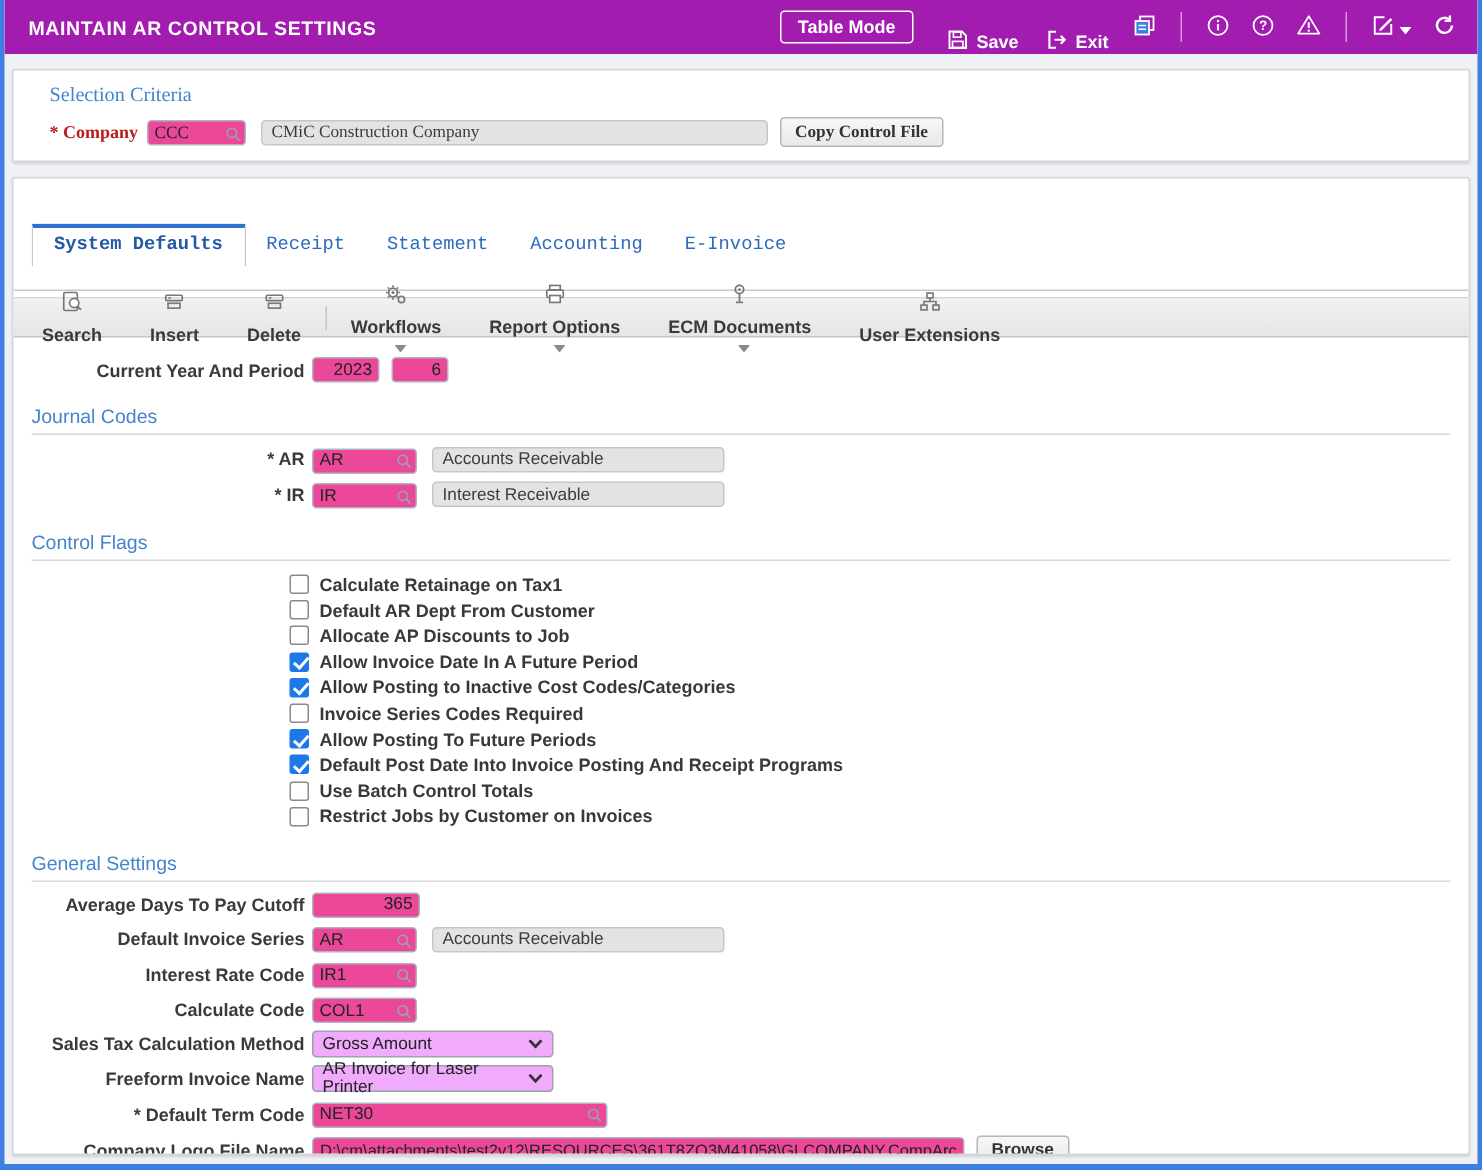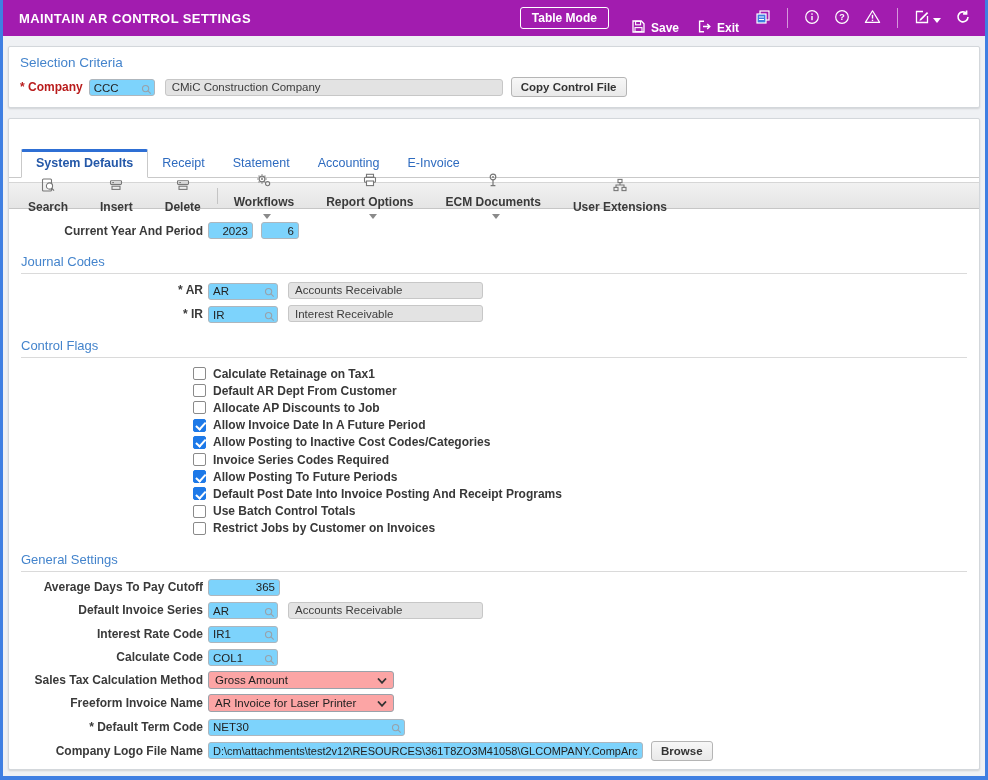--- a/index.html
+++ b/index.html
@@ -16,38 +16,38 @@
   .titlebar-actions{ margin-left:auto; display:flex; align-items:center; gap:10px; }
   .table-mode-btn{ background:transparent; border:1.5px solid #fff; border-radius:3px; color:#fff;
     font-family:inherit; font-size:12px; font-weight:bold; padding:3px 11px; cursor:pointer; margin-right:8px;}
   .tb-txt-btn{ background:transparent; border:none; color:#fff; font-family:inherit; font-size:12px;
     font-weight:bold; display:flex; align-items:center; gap:5px; cursor:pointer; padding:2px 4px;margin-top:20px;}
   .tb-icon-btn{ background:transparent; border:none; cursor:pointer; display:flex; align-items:center; gap:3px; padding:2px;}
   .vdiv{ width:1px; height:20px; background:rgba(255,255,255,.55); margin:0 4px; }
   
   .page{ padding:10px 5px 0; }
   .panel{ background:#fff; border:1px solid #d3d7db; border-radius:2px; box-shadow:0 1px 2px rgba(0,0,0,.13); }
-  .selection-panel{ height:62px; padding:8px 11px 0; margin-bottom:10px; }
+  .selection-panel{ height:62px; padding:8px 24px 0; margin-bottom:10px;font-family:Liberation Serif, serif; }
   .panel-heading{ color:#4484cc; font-size:13.5px; font-weight:normal; }
   .sel-row{ display:flex; align-items:center; margin-top:7px; }
   .sel-label{ font-size:12px; font-weight:bold; color:#b91c1c; margin-right:6px; }
   
   input.fld{ height:17px; border:1px solid #aeb6bd; border-radius:3px; font-family:inherit;
-    font-size:11.5px; color:#222; padding:0 4px; background:#7dd3fc; }
+    font-size:11.5px; color:#222; padding:0 4px; background:#ec4899; }
   input.num{ text-align:right; }
   .lookup{ position:relative; display:inline-block; }
   .lookup input{ width:100%; padding-right:17px; }
   .lookup .mag{ position:absolute; right:3px; top:3px; pointer-events:none; }
   .ro-fld{ height:17px; background:#e3e3e3; border:1px solid #c7c7c7; border-radius:3px;
     display:flex; align-items:center; padding:0 6px; font-size:11.5px; color:#3c3c3c; overflow:hidden; white-space:nowrap; }
   .gray-btn{ background:linear-gradient(#f7f7f7,#e9e9e9); border:1px solid #b5b5b5; border-radius:3px;
     font-family:inherit; font-size:11.5px; font-weight:bold; color:#333; height:20px; padding:0 9px; cursor:pointer; }
   
   .main-panel{ height:652px; overflow:hidden; }
-  .tabs{ display:flex; align-items:flex-end; padding:30px 12px 0; border-bottom:1px solid #c9c9c9; }
+  .tabs{ display:flex; align-items:flex-end; padding:30px 12px 16px; border-bottom:1px solid #c9c9c9;font-family:Liberation Mono, monospace; }
   .tab{ font-size:12.5px; color:#2e6bbf; padding:6px 14px 7px; cursor:pointer; position:relative; }
   .tab.active{ background:#fff; border:1px solid #c9c9c9; border-bottom:1px solid #fff; border-top:3px solid #2e6fd4;
     margin-bottom:-1px; padding-top:4px; font-weight:bold; color:#2458a8; border-radius:2px 2px 0 0; }
   .toolbar{ margin-top:4px; height:27px; background:linear-gradient(#f1f1f1,#e5e5e5);
     border-top:1px solid #d6d6d6; border-bottom:1px solid #c6c6c6; display:flex; align-items:center; padding:0 10px; }
   .tool-btn{ background:transparent; border:none; font-family:inherit; font-size:12px; font-weight:bold; color:#3a3a3a;
     display:flex; align-items:center; gap:5px; cursor:pointer; padding:3px 9px;flex-direction:column; }
   .tool-caret{ margin-left:6px; display:flex; align-items:center; }
   .tool-sep{ width:1px; height:16px; background:#c4c4c4; margin:0 7px; }
   .tool-gap{ width:14px; }
@@ -61,21 +61,21 @@
   .gap8{ width:8px; } .gap10{ width:10px; }
   
   .check-row{ display:flex; align-items:center; height:17.2px; margin-left:184px; }
   .checkbox{ width:13px; height:13px; border:1px solid #8a8a8a; border-radius:2px; background:#fff; position:relative;
     flex:0 0 13px; cursor:pointer; }
   .checkbox.checked{ background:#1d79e8; border-color:#1d79e8; }
   .checkbox.checked::after{ content:""; position:absolute; left:3.5px; top:0.5px; width:4px; height:7.5px;
     border:solid #fff; border-width:0 2px 2px 0; transform:rotate(42deg); }
   .cb-label{ font-size:12px; font-weight:bold; color:#383838; margin-left:7px; }
   
-  .select{ width:186px; height:18px; border:1px solid #9aa2aa; border-radius:3px; background:#fca5a5;
+  .select{ width:161px; height:18px; border:1px solid #9aa2aa; border-radius:3px; background:#f0abfc;
     display:flex; align-items:center; justify-content:space-between; padding:0 6px; font-size:11.5px; color:#222; cursor:pointer; }
 </style>
 </head>
 <body>
 
 <div class="window">
 
   <div class="titlebar">
     <span class="title">MAINTAIN AR CONTROL SETTINGS</span>
     <div class="titlebar-actions">

